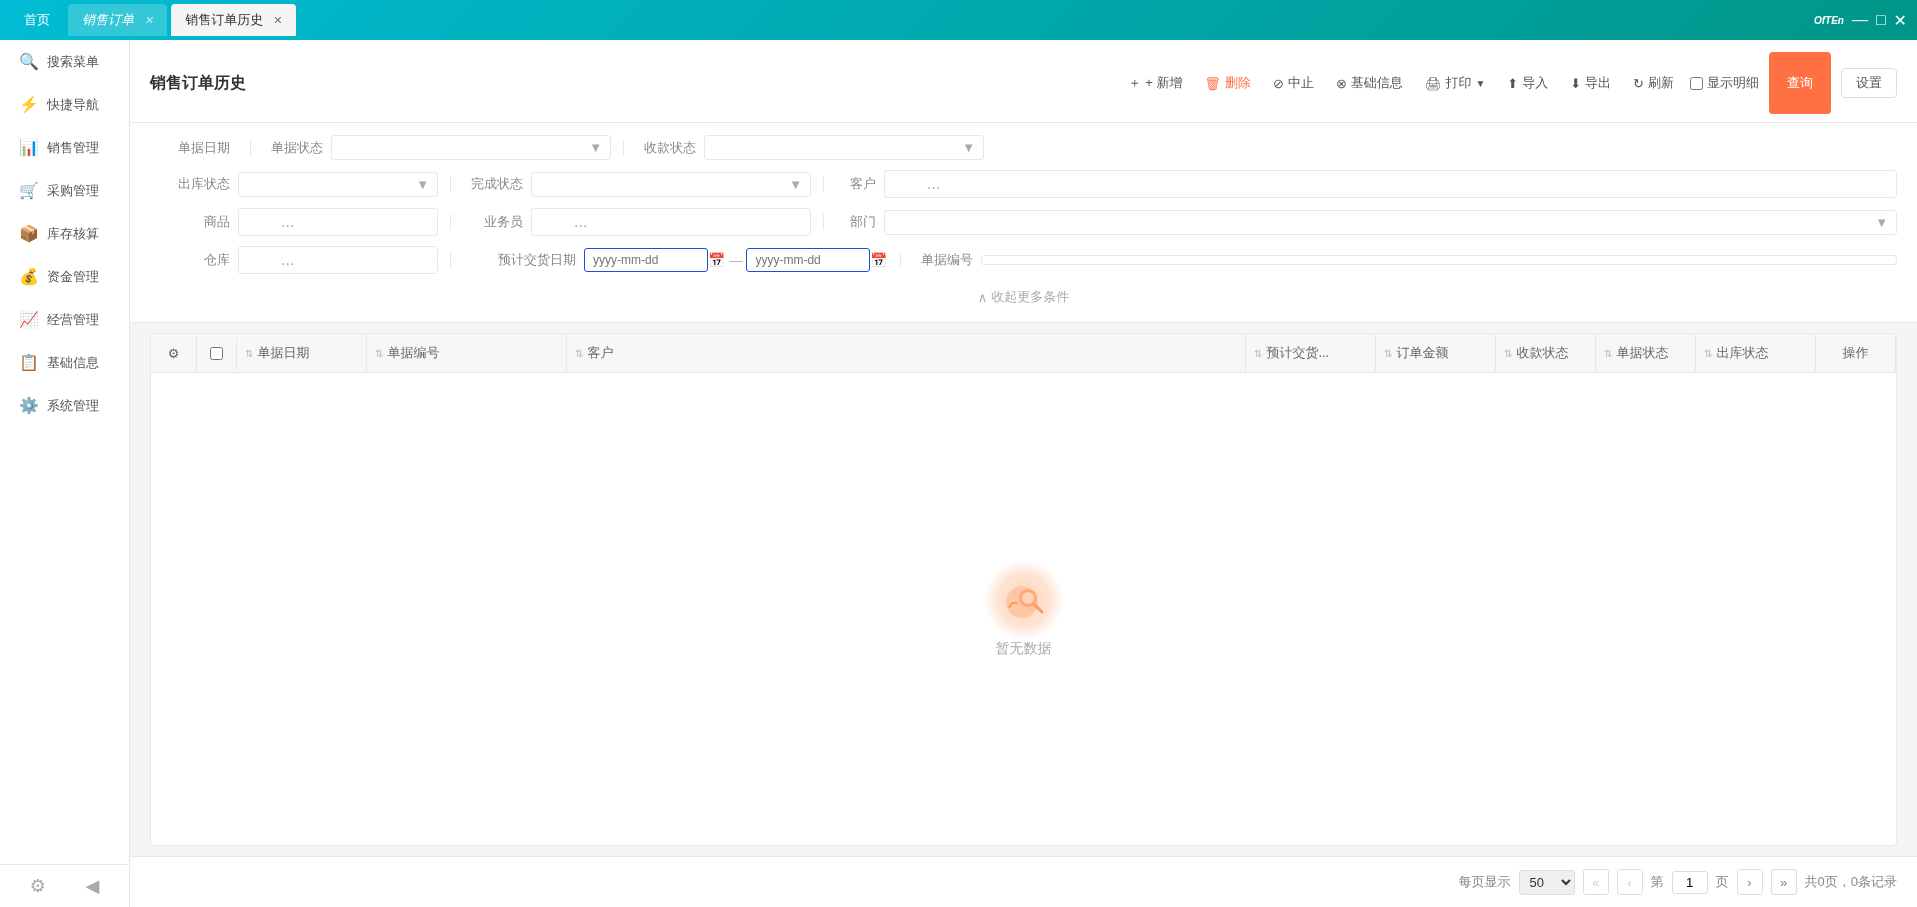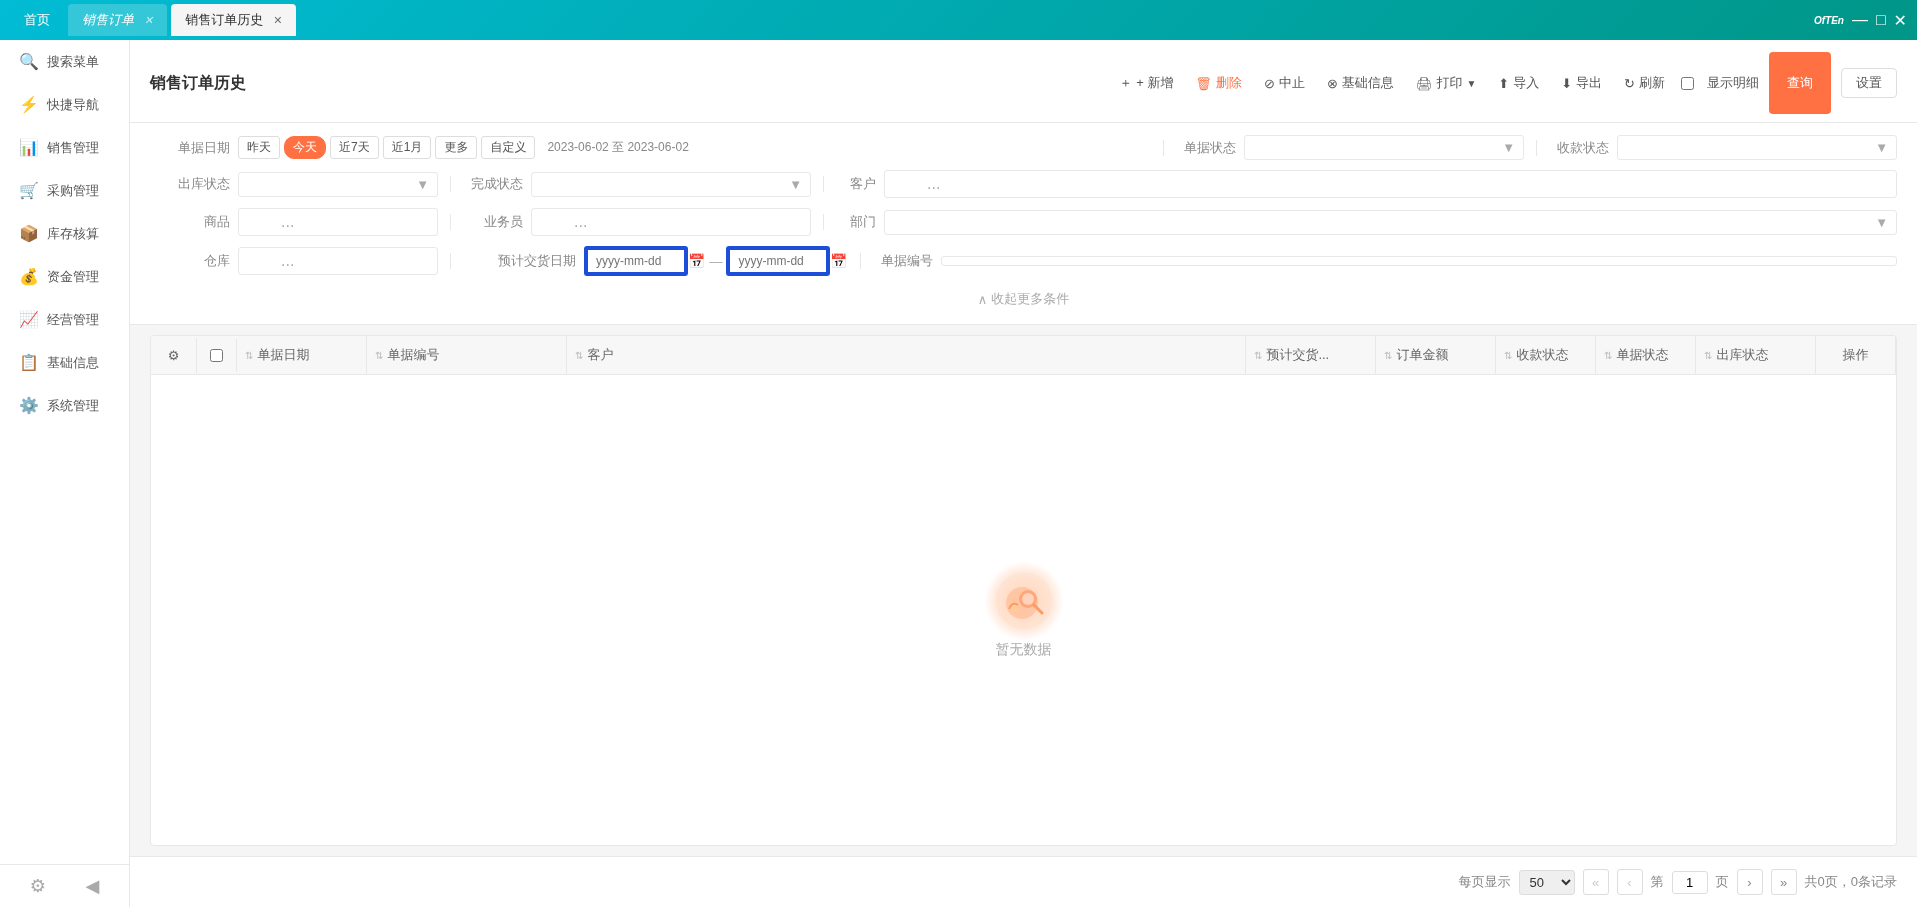--- a/index.html
+++ b/index.html
@@ -86,21 +86,21 @@
       display: flex; align-items: center; gap: 4px;
       background: none; border: none; cursor: pointer; color: #555; font-size: 13px; padding: 4px 6px;
     }
     .toolbar-btn.orange { color: #ff7043; }
     .btn-query {
       background: #ff7043; color: #fff; border: none; padding: 22px 18px; border-radius: 4px; cursor: pointer; font-size: 13px;
     }
     .btn-setting {
       background: #fff; color: #555; border: 1px solid #ddd; padding: 5px 14px; border-radius: 4px; cursor: pointer; font-size: 13px;
     }
-    .checkbox-label { display: flex; align-items: center; gap: 13px; color: #555; font-size: 13px; cursor: pointer; }
+    .checkbox-label { display: flex; align-items: center; gap: 4px; color: #555; font-size: 13px; cursor: pointer; }
 
     
     .filter-area {
       background: #fff; padding: 12px 20px; border-bottom: 1px solid #e8e8e8;
       flex-shrink: 0;
     }
     .filter-row {
       display: flex; align-items: center; gap: 0; margin-bottom: 10px;
     }
     .filter-label {
@@ -129,22 +129,22 @@
     .filter-dots { color: #aaa; cursor: pointer; font-size: 16px; padding: 0 4px; }
 
     .divider-v { width: 1px; background: #e8e8e8; height: 16px; margin: 0 12px; }
 
     .collapse-bar {
       text-align: center; padding: 4px 0; color: #aaa; cursor: pointer; font-size: 12px;
       display: flex; align-items: center; justify-content: center; gap: 4px;
     }
 
     .date-input {
-      border: 4px solid #1d4ed8; border-radius: 3px; padding: 4px 8px; font-size: 12px; color: #999;
-      background: #fff; outline: none; width: 104px;
+      border: 1px solid #1d4ed8; border-radius: 3px; padding: 4px 8px; font-size: 12px; color: #999;
+      background: #fff; outline: none; width: 124px;
     }
     .date-separator { color: #aaa; margin: 0 4px; }
     .calendar-icon { color: #aaa; cursor: pointer; font-size: 14px; }
 
     
     .table-area {
       flex: 1; background: #fff; margin: 10px 20px; border-radius: 4px; border: 1px solid #e8e8e8;
       display: flex; flex-direction: column; overflow: hidden;
     }
     .table-header {
@@ -315,31 +315,20 @@
         <button class="btn-setting">
           <span>设置</span>
         </button>
       </div>
     </div>
 
     <div class="filter-area">
 
       <div class="filter-row">
         <span class="filter-label">单据日期</span>
-        <div class="filter-value">
-          <div class="date-buttons">
-            <button class="date-btn">昨天</button>
-            <button class="date-btn active">今天</button>
-            <button class="date-btn">近7天</button>
-            <button class="date-btn">近1月</button>
-            <button class="date-btn">更多</button>
-            <button class="date-btn">自定义</button>
-          </div>
-          <span class="date-range">2023-06-02 至 2023-06-02</span>
-        </div>
         <div class="divider-v"></div>
         <span class="filter-label" style="width:60px;">单据状态</span>
         <div class="filter-select" style="width:280px;">
           <span style="color:#ccc;"></span>
           <span class="arrow">▼</span>
         </div>
         <div class="divider-v"></div>
         <span class="filter-label" style="width:60px;">收款状态</span>
         <div class="filter-select" style="width:280px;">
           <span style="color:#ccc;"></span>

